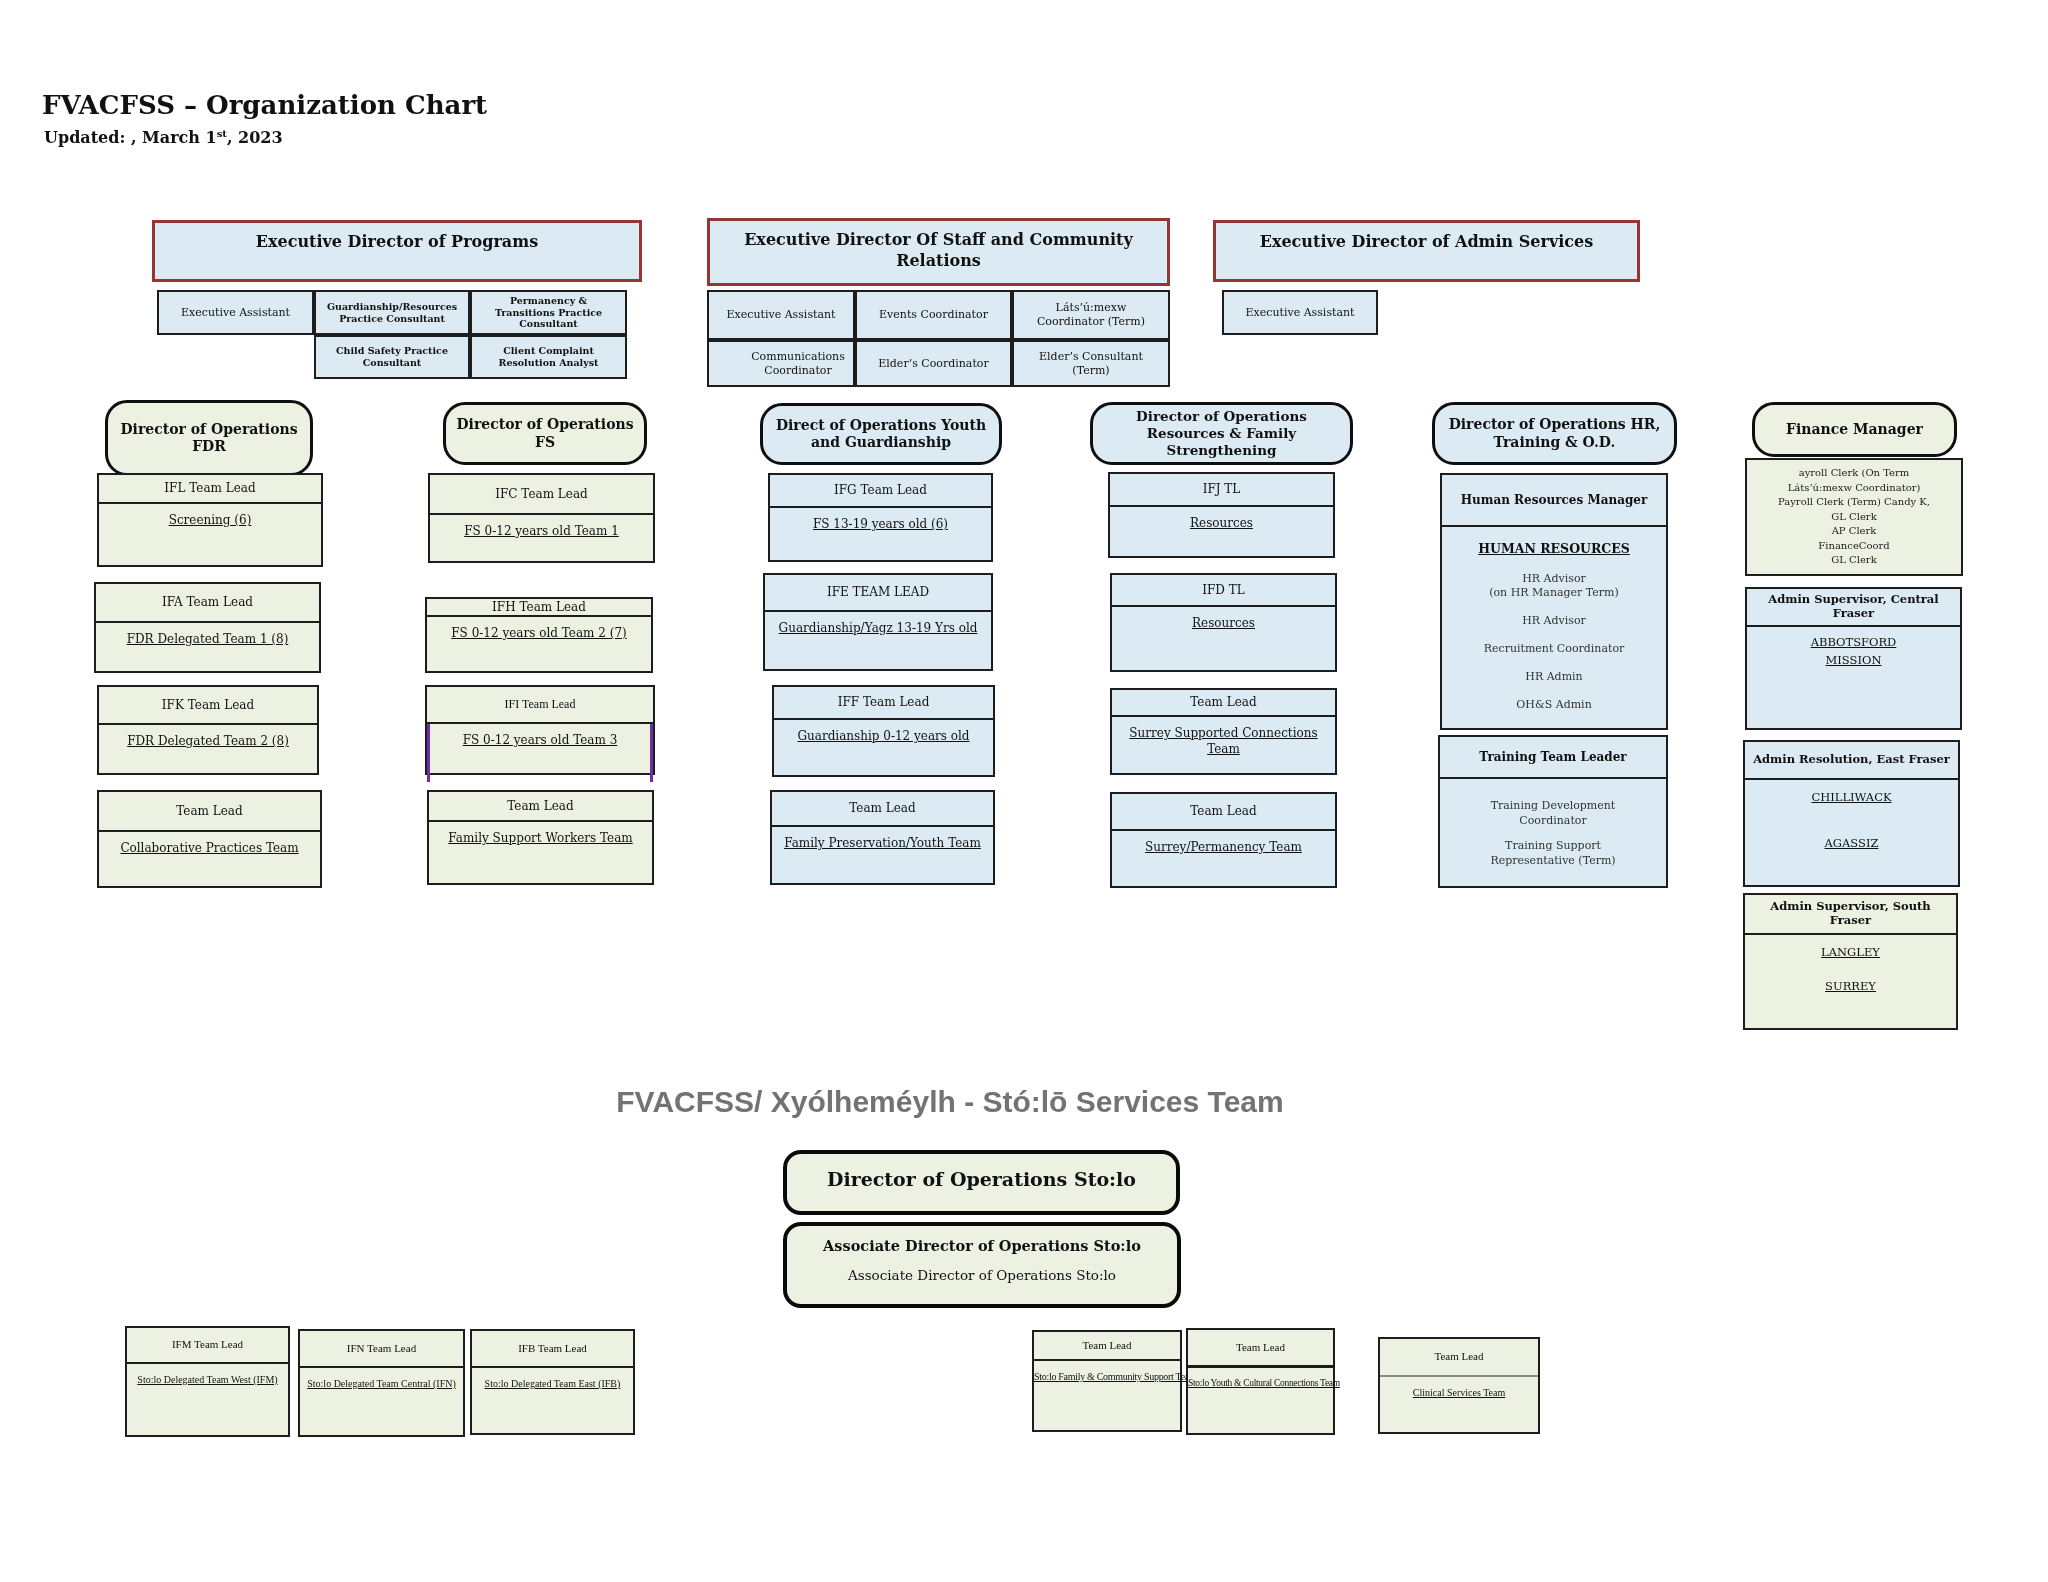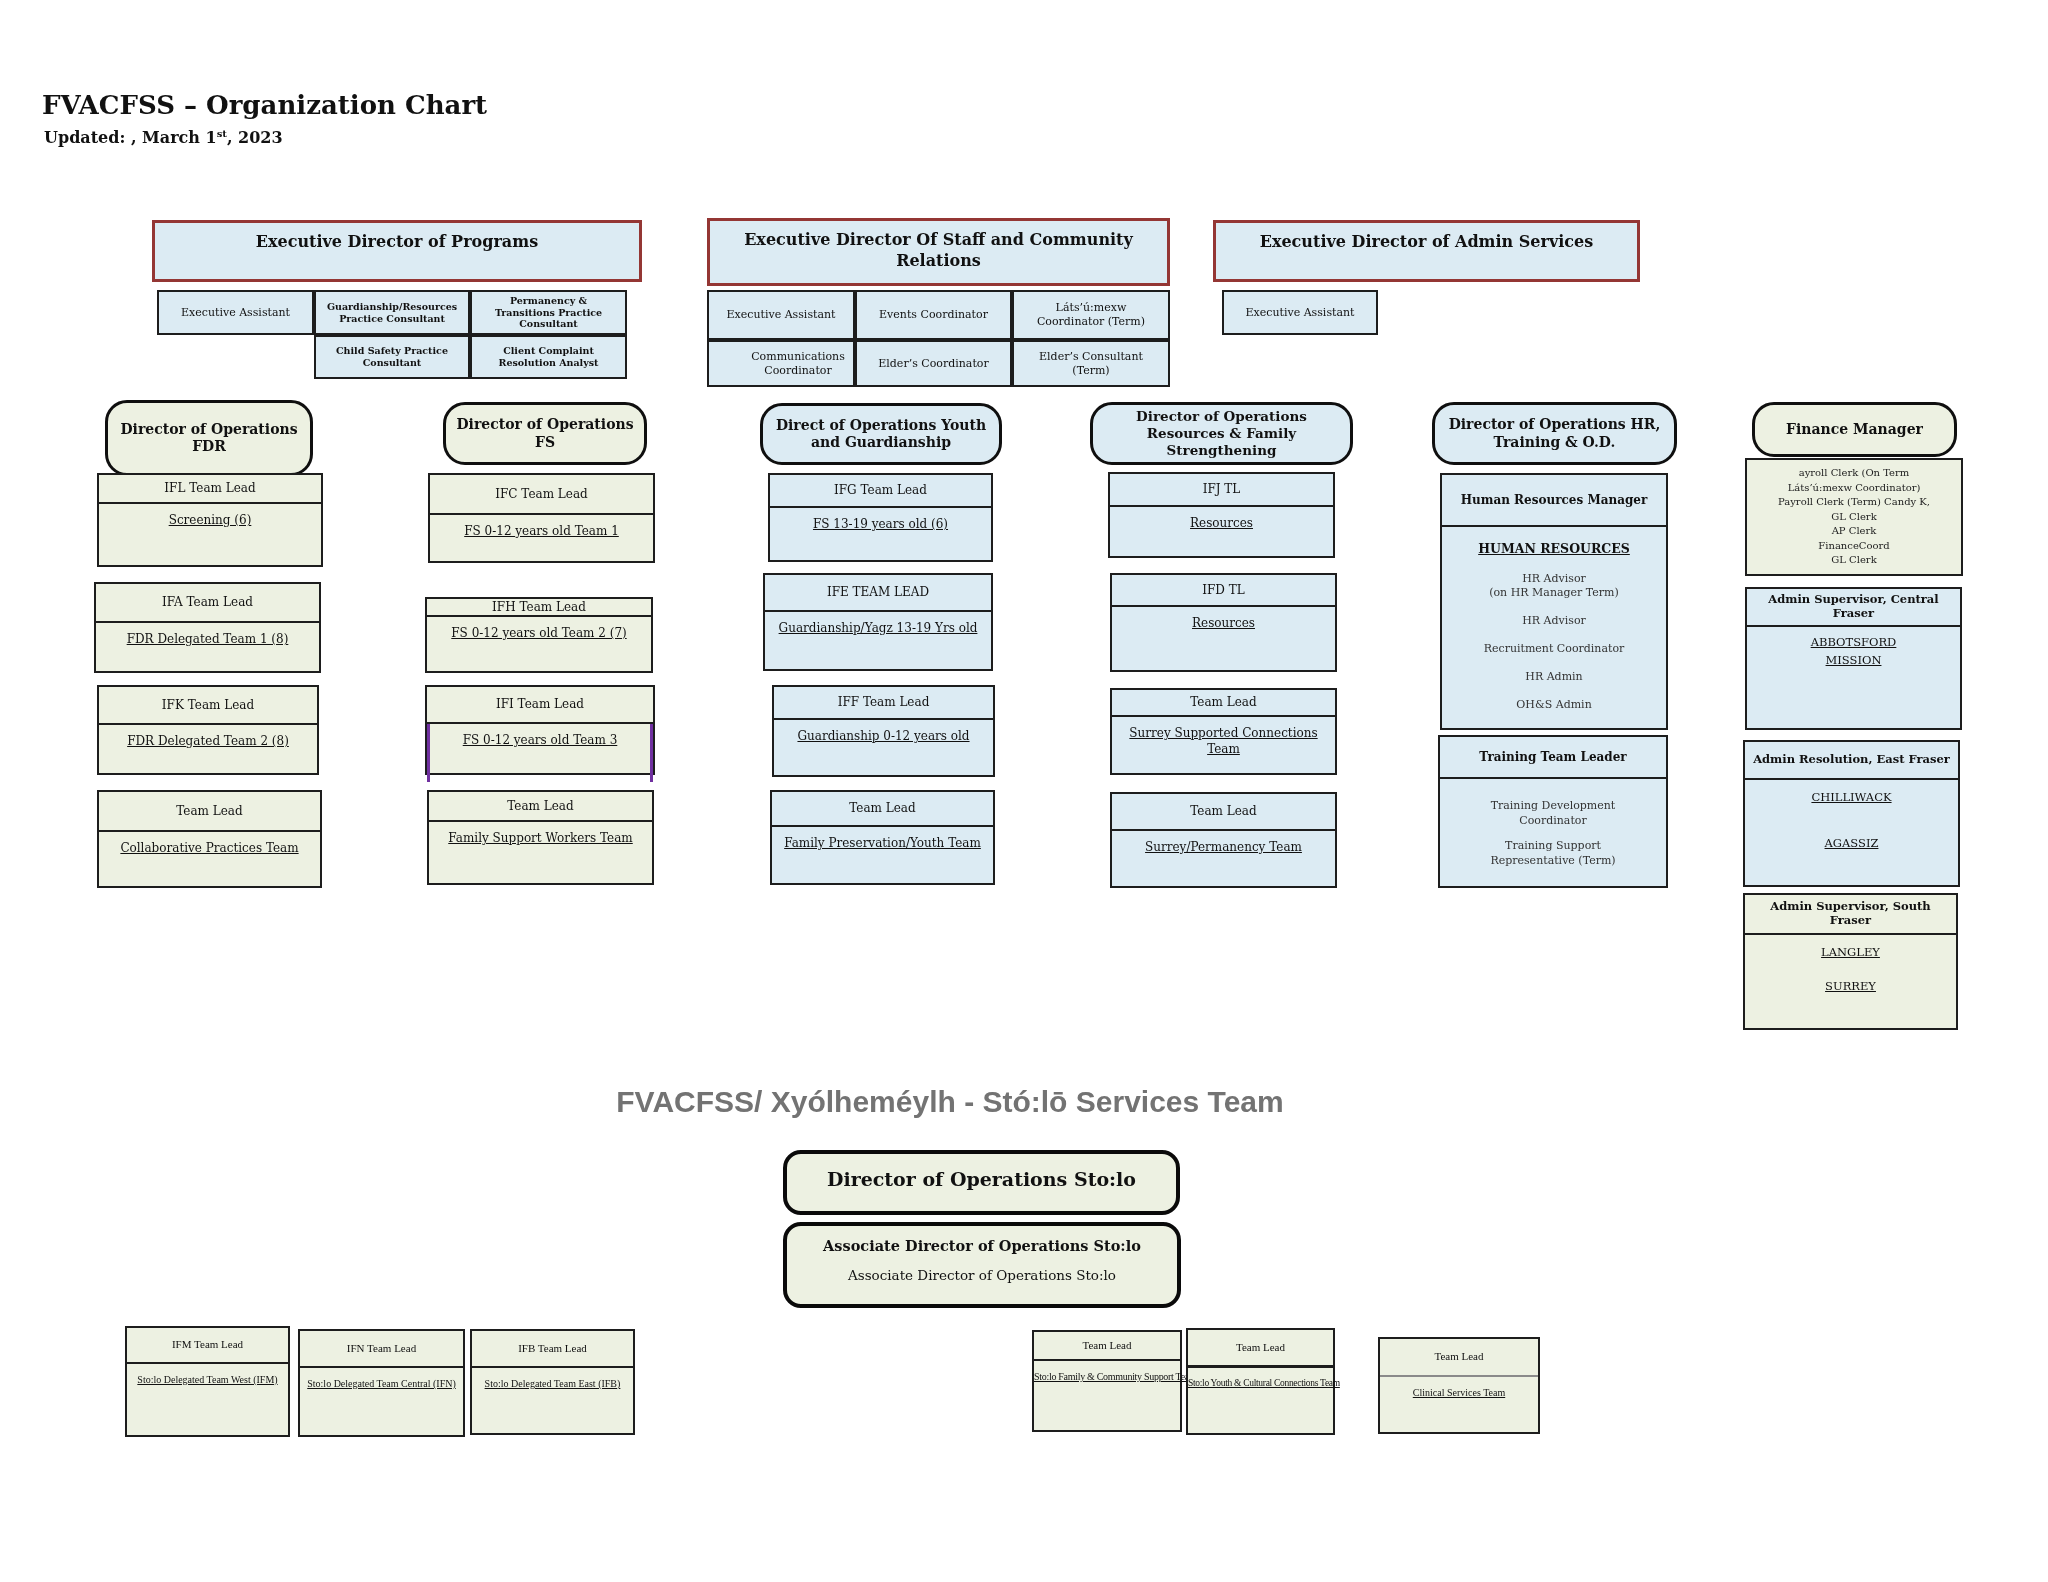--- a/index.html
+++ b/index.html
@@ -82,21 +82,21 @@
   <div class="box green dir" style="left:443px;top:402px;width:204px;height:63px;">Director of Operations FS</div>
   <div class="box green" style="left:428px;top:473px;width:227px;height:90px;">
     <div class="unit-h" style="height:40px;">IFC Team Lead</div>
     <div class="unit-b"><span class="u">FS 0-12 years old Team 1</span></div>
   </div>
   <div class="box green" style="left:425px;top:597px;width:228px;height:76px;">
     <div class="unit-h" style="height:18px;">IFH Team Lead</div>
     <div class="unit-b"><span class="u">FS 0-12 years old Team 2 (7)</span></div>
   </div>
   <div class="box green" style="left:425px;top:685px;width:230px;height:90px;">
-    <div class="unit-h" style="height:37px;">IFI Team Lead</div>
+    <div class="unit-h" style="height:37px;font-family:Liberation Serif, serif;">IFI Team Lead</div>
     <div class="unit-b" style="border-left:3px solid #7030a0;border-right:3px solid #7030a0;height:49px;"><span class="u">FS 0-12 years old Team 3</span></div>
   </div>
   <div class="box green" style="left:427px;top:790px;width:227px;height:95px;">
     <div class="unit-h" style="height:30px;">Team Lead</div>
     <div class="unit-b"><span class="u">Family Support Workers Team</span></div>
   </div>
 
   <div class="box dir" style="left:760px;top:403px;width:242px;height:62px;">Direct of Operations Youth and Guardianship</div>
   <div class="box" style="left:768px;top:473px;width:225px;height:89px;">
     <div class="unit-h" style="height:33px;">IFG Team Lead</div>

